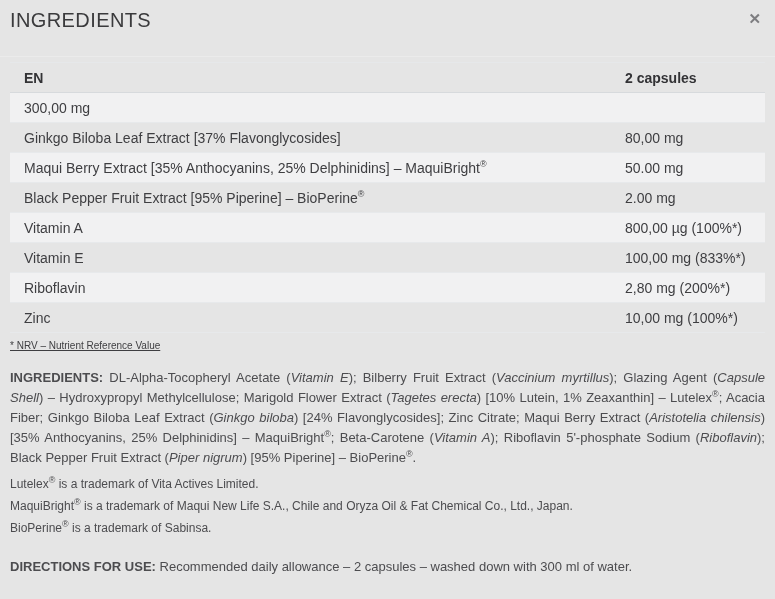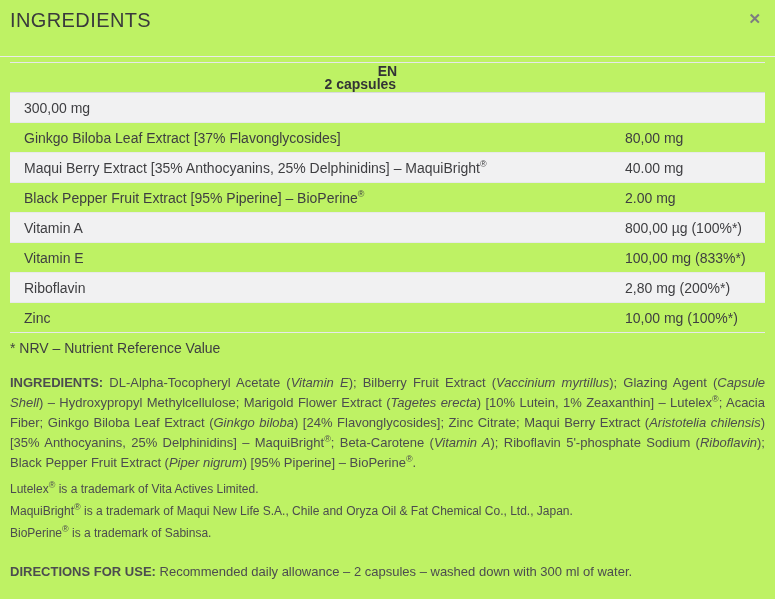--- a/index.html
+++ b/index.html
@@ -4,21 +4,21 @@
 <style>
   * { box-sizing: border-box; margin: 0; padding: 0; }
   html, body { width: 775px; height: 599px; }
   body {
     font-family: "Liberation Sans", sans-serif;
     background: #ffffff;
     color: #3e3e41;
     overflow: hidden;
     position: relative;
   }
-  .modal { width: 775px; height: 599px; background: #bef264; }
+  .modal { width: 775px; height: 599px; background: #e5e5e5; }
 
   .modal-header {
     height: 57px;
     padding: 9px 12px 0 10px;
     display: flex;
     justify-content: space-between;
     align-items: flex-start;
     border-bottom: 1px solid #ebebeb;
   }
   .title {
@@ -48,30 +48,30 @@
     display: flex;
     align-items: center;
     height: 30px;
     padding: 0 14px;
     border-bottom: 1px solid #e7e9eb;
   }
   .trow.head {
     font-weight: bold;
     color: #333336;
     border-bottom-color: #d7dadd;
-    flex-direction: column;
   }
   .cell-name { flex: 1; white-space: nowrap; overflow: hidden; }
   .cell-val  { width: 126px; flex: none; white-space: nowrap; }
   .rows .trow:nth-child(odd) { background: #f1f1f2; }
 
   .footnote {
     margin: 7px 18px 0 10px;
-    font-size: 14px;
+    font-size: 10px;
     color: #3e3e41;
+    text-decoration: underline;
   }
 
   .ingredients {
     margin: 17px 10px 4px 10px;
     font-size: 13px;
     line-height: 20px;
     text-align: justify;
     color: #4c4c4f;
   }
 
@@ -110,21 +110,21 @@
     <div class="rows">
       <div class="trow">
         <div class="cell-val">300,00 mg</div>
       </div>
       <div class="trow">
         <div class="cell-name"><span>Ginkgo Biloba Leaf Extract [37% Flavonglycosides]</span></div>
         <div class="cell-val">80,00 mg</div>
       </div>
       <div class="trow">
         <div class="cell-name"><span>Maqui Berry Extract [35% Anthocyanins, 25% Delphinidins] – MaquiBright</span><sup>®</sup></div>
-        <div class="cell-val">40.00 mg</div>
+        <div class="cell-val">50.00 mg</div>
       </div>
       <div class="trow">
         <div class="cell-name"><span>Black Pepper Fruit Extract [95% Piperine] – BioPerine</span><sup>®</sup></div>
         <div class="cell-val">2.00 mg</div>
       </div>
       <div class="trow">
         <div class="cell-name"><span>Vitamin A</span></div>
         <div class="cell-val">800,00 µg (100%*)</div>
       </div>
       <div class="trow">

